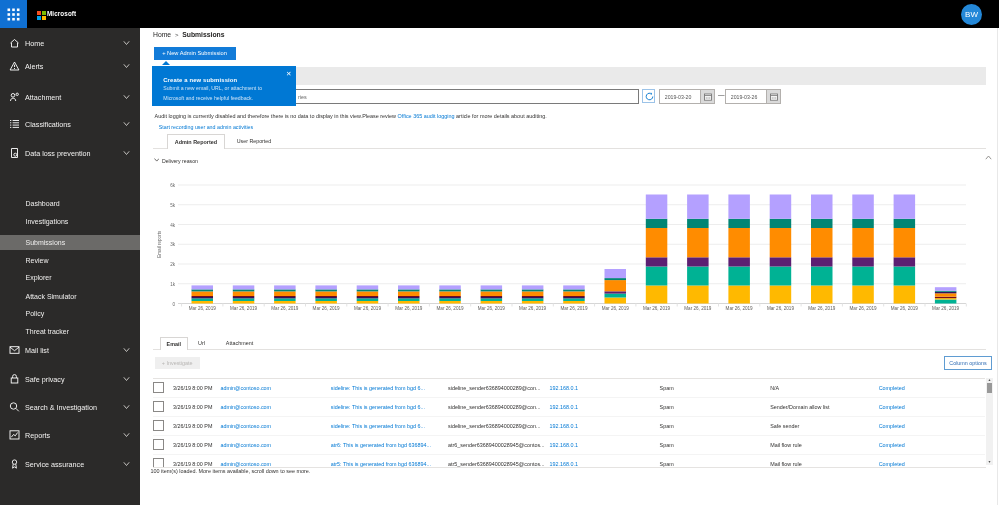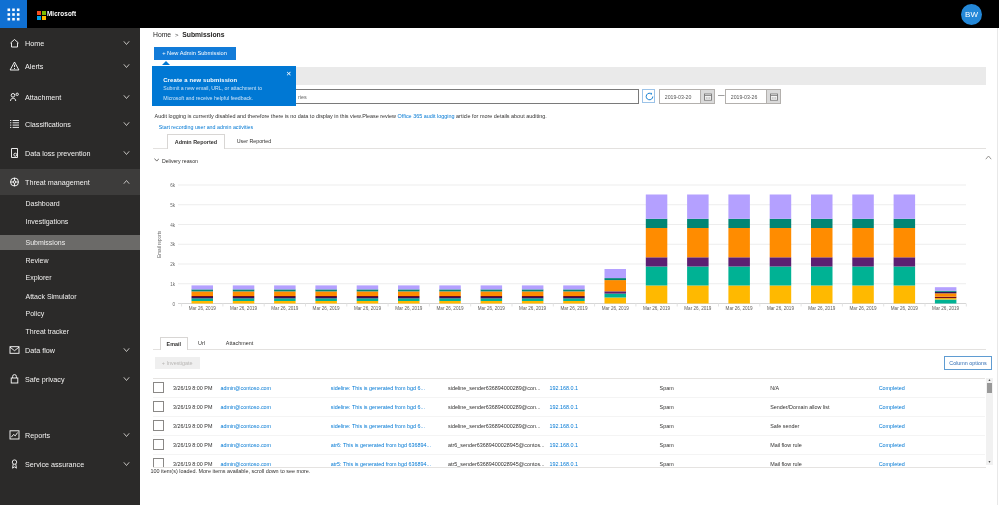--- a/index.html
+++ b/index.html
@@ -181,50 +181,46 @@
           <line x1="1" y1="6.6" x2="2.3" y2="6.6" stroke="#fff"></line>
           <line x1="3.6" y1="6.6" x2="10" y2="6.6" stroke="#fff"></line>
           <line x1="1" y1="8.9" x2="2.3" y2="8.9" stroke="#fff"></line>
           <line x1="3.6" y1="8.9" x2="10" y2="8.9" stroke="#fff"></line>
         </svg>
     <span class="lbl">Classifications</span>
     <svg class="chev" width="7" height="5" viewBox="0 0 7 5">
           <polyline points="0.8,0.8 3.5,4 6.2,0.8" fill="none" stroke="#d2d0ce" stroke-width="0.9"></polyline>
         </svg>
       </div>
-      <div class="nav-item" style="top:140.6px;background:#3d3c3b;">
-    <svg class="ic" width="11" height="11" viewBox="0 0 11 11" stroke-width="0.9">
-          <circle cx="5.5" cy="5.5" r="4" fill="none" stroke="#fff"></circle>
-          <circle cx="5.5" cy="5.5" r="1.3" fill="none" stroke="#fff"></circle>
-          <line x1="5.5" y1="1.5" x2="5.5" y2="4.2" stroke="#fff"></line>
-          <line x1="5.5" y1="6.8" x2="5.5" y2="9.5" stroke="#fff"></line>
-          <line x1="1.5" y1="5.5" x2="4.2" y2="5.5" stroke="#fff"></line>
-          <line x1="6.8" y1="5.5" x2="9.5" y2="5.5" stroke="#fff"></line>
-        </svg>
-    <span class="lbl">Threat management</span>
-    <svg class="chev" width="7" height="5" viewBox="0 0 7 5">
-          <polyline points="0.8,4.2 3.5,1 6.2,4.2" fill="none" stroke="#d2d0ce" stroke-width="0.9"></polyline>
-        </svg>
-      </div>
       <div class="nav-item" style="top:308.8px;">
     <svg class="ic" width="11" height="11" viewBox="0 0 11 11" stroke-width="0.9">
           <rect x="1" y="2.2" width="9" height="6.6" fill="none" stroke="#fff"></rect>
           <path d="M1 2.6l4.5 3.6L10 2.6" fill="none" stroke="#fff"></path>
         </svg>
-    <span class="lbl">Data flow</span>
+    <span class="lbl">Mail list</span>
     <svg class="chev" width="7" height="5" viewBox="0 0 7 5">
           <polyline points="0.8,0.8 3.5,4 6.2,0.8" fill="none" stroke="#d2d0ce" stroke-width="0.9"></polyline>
         </svg>
       </div>
       <div class="nav-item" style="top:337.7px;">
     <svg class="ic" width="11" height="11" viewBox="0 0 11 11" stroke-width="0.9">
           <rect x="2.2" y="4.5" width="6.6" height="5" fill="none" stroke="#fff"></rect>
           <path d="M3.6 4.5V3a1.9 1.9 0 013.8 0v1.5" fill="none" stroke="#fff"></path>
         </svg>
     <span class="lbl">Safe privacy</span>
+    <svg class="chev" width="7" height="5" viewBox="0 0 7 5">
+          <polyline points="0.8,0.8 3.5,4 6.2,0.8" fill="none" stroke="#d2d0ce" stroke-width="0.9"></polyline>
+        </svg>
+      </div>
+      <div class="nav-item" style="top:366px;">
+    <svg class="ic" width="11" height="11" viewBox="0 0 11 11" stroke-width="0.9">
+          <circle cx="4.5" cy="4.5" r="3.2" fill="none" stroke="#fff"></circle>
+          <line x1="6.9" y1="6.9" x2="9.8" y2="9.8" stroke="#fff"></line>
+        </svg>
+    <span class="lbl">Search &amp; Investigation</span>
     <svg class="chev" width="7" height="5" viewBox="0 0 7 5">
           <polyline points="0.8,0.8 3.5,4 6.2,0.8" fill="none" stroke="#d2d0ce" stroke-width="0.9"></polyline>
         </svg>
       </div>
       <div class="nav-item" style="top:394.3px;text-align:right;">
     <svg class="ic" width="11" height="11" viewBox="0 0 11 11" stroke-width="0.9">
           <rect x="1" y="1.3" width="9" height="8.2" fill="none" stroke="#fff"></rect>
           <path d="M2.3 7.7 4.5 5l1.8 1.3L8.6 3" fill="none" stroke="#fff"></path>
         </svg>
     <span class="lbl">Reports</span>

